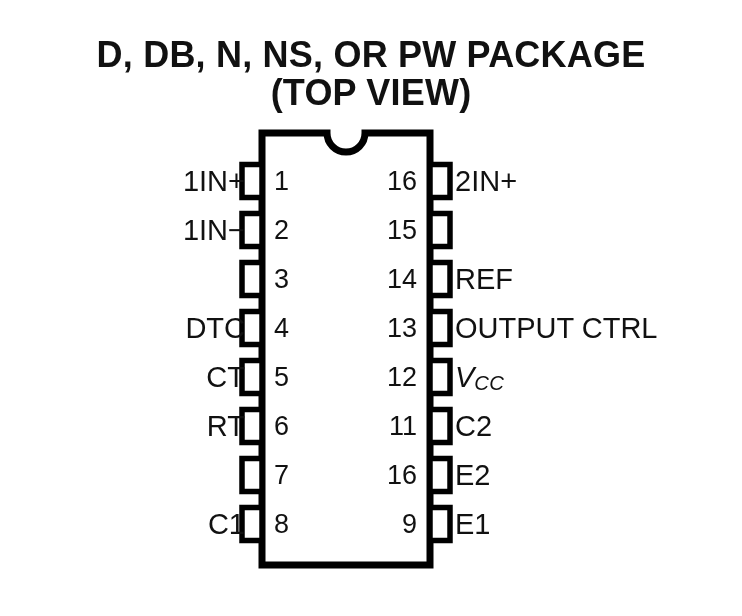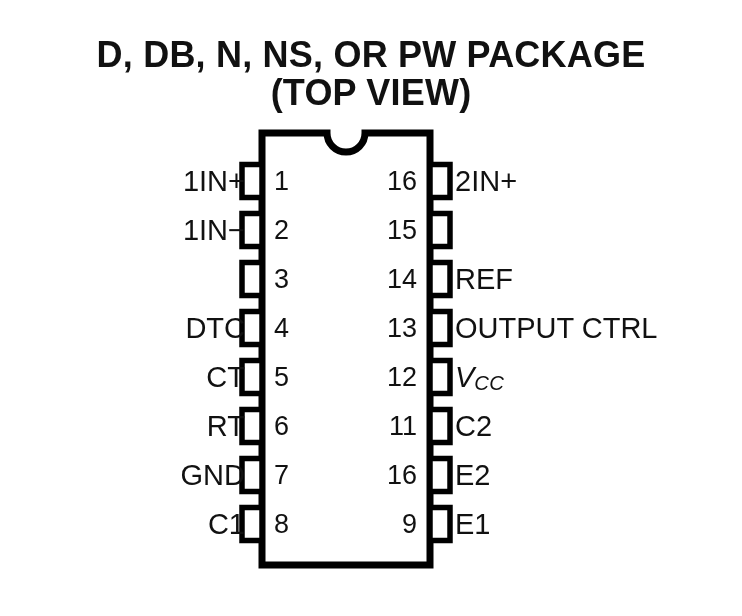--- a/index.html
+++ b/index.html
@@ -145,21 +145,20 @@
       <div class="pin-num num-left" style="top: 166px;">1</div>
       <div class="sig-label sig-left" style="top: 215px;">1IN−</div>
       <div class="pin-num num-left" style="top: 215px;">2</div>
       <div class="pin-num num-left" style="top: 264px;">3</div>
       <div class="sig-label sig-left" style="top: 313px;">DTC</div>
       <div class="pin-num num-left" style="top: 313px;">4</div>
       <div class="sig-label sig-left" style="top: 362px;">CT</div>
       <div class="pin-num num-left" style="top: 362px;">5</div>
       <div class="sig-label sig-left" style="top: 411px;">RT</div>
       <div class="pin-num num-left" style="top: 411px;">6</div>
-      <div class="sig-label sig-left" style="top: 460px;">GND</div>
       <div class="pin-num num-left" style="top: 460px;">7</div>
       <div class="sig-label sig-left" style="top: 509px;">C1</div>
       <div class="pin-num num-left" style="top: 509px;">8</div>
       <div class="sig-label sig-right" style="top: 166px;">2IN+</div>
       <div class="pin-num num-right" style="top: 166px;">16</div>
       <div class="pin-num num-right" style="top: 215px;">15</div>
       <div class="sig-label sig-right" style="top: 264px;">REF</div>
       <div class="pin-num num-right" style="top: 264px;">14</div>
       <div class="sig-label sig-right" style="top: 313px;">OUTPUT CTRL</div>
       <div class="pin-num num-right" style="top: 313px;">13</div>

